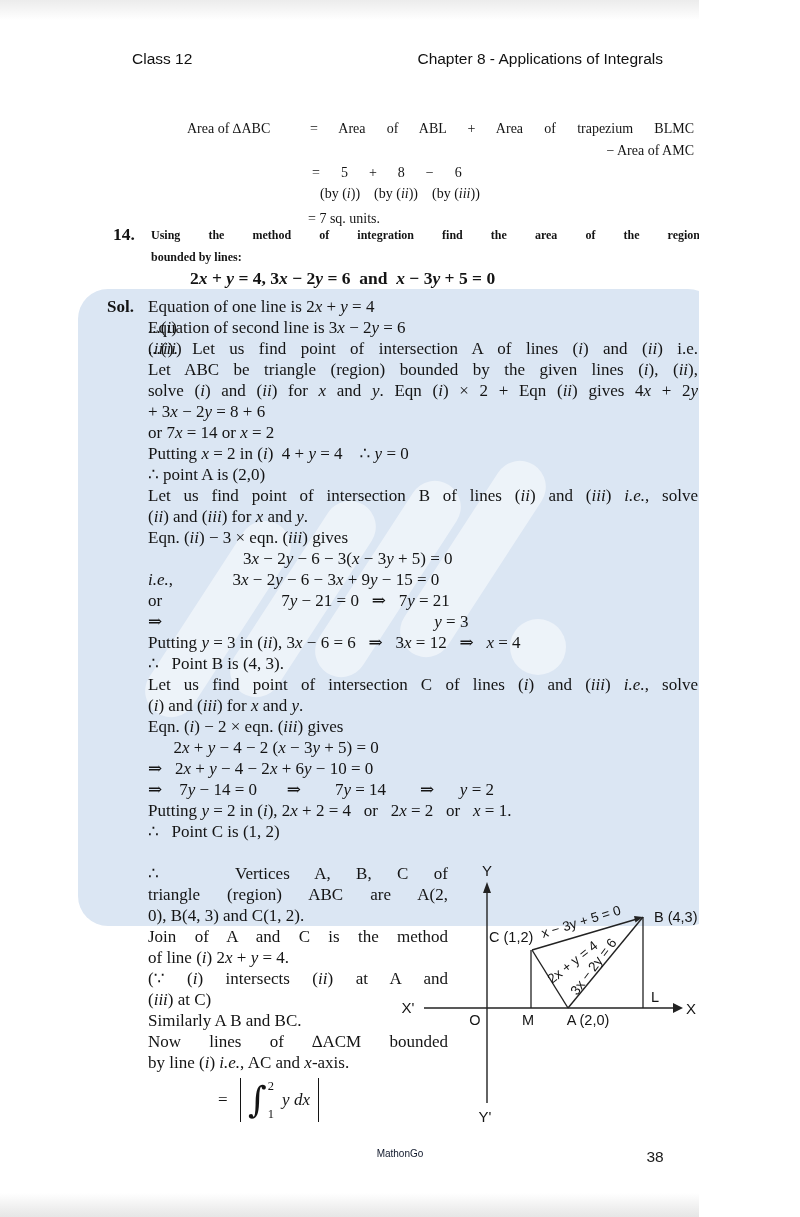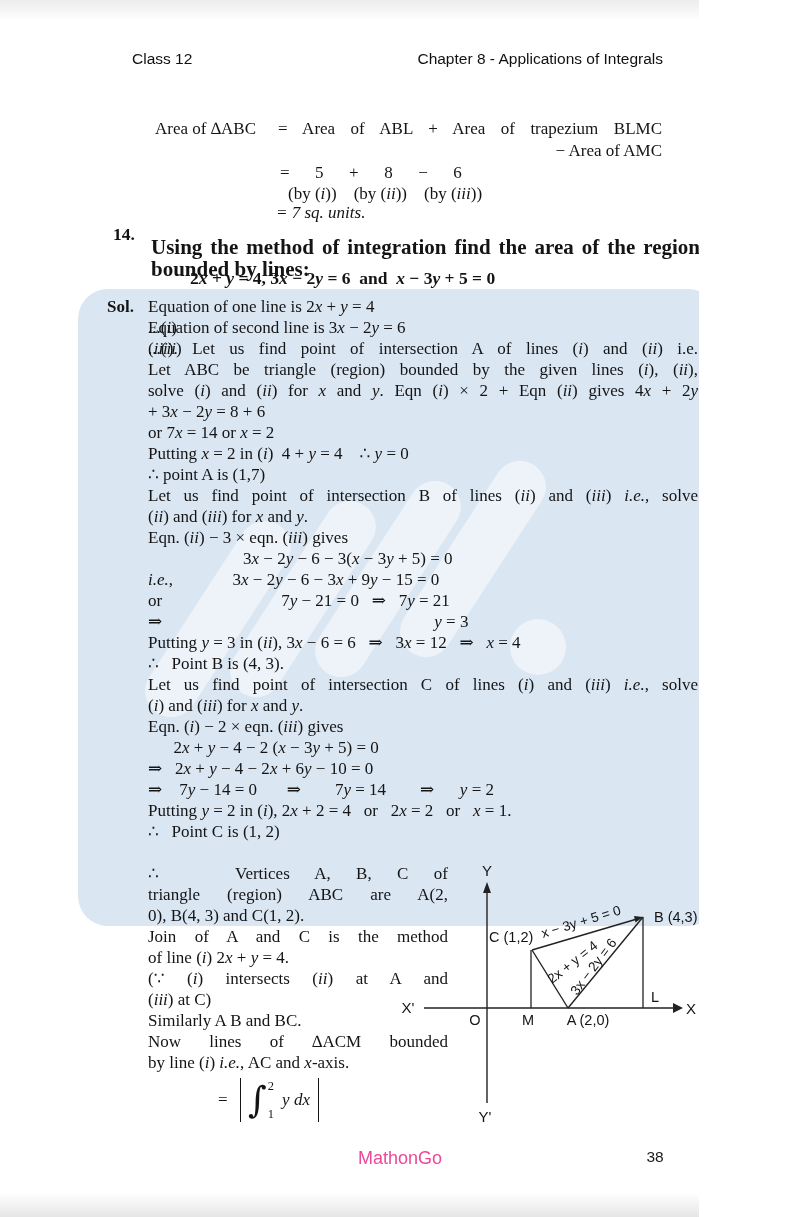--- a/index.html
+++ b/index.html
@@ -5,35 +5,35 @@
   html,body{margin:0;padding:0;background:#ffffff;}
   .page{position:relative;width:656px;height:1217px;background:#ffffff;overflow:hidden;
         font-family:"Liberation Serif","DejaVu Serif",serif;color:#141414;padding-left:43px;}
   .abs{position:absolute;}
   .sans{font-family:"Liberation Sans","DejaVu Sans",sans-serif;}
   .edge-top{left:0;top:0;width:800px;height:20px;background:linear-gradient(#e7e7e7,#ffffff);opacity:.8;}
   .edge-bottom{left:0;top:1193px;width:800px;height:24px;background:linear-gradient(#ffffff,#e3e3e3);opacity:.9;}
 
   
   .hdr{left:132px;top:50px;width:531px;display:flex;justify-content:space-between;font-size:15.5px;color:#111;}
-  .ftr-brand{left:330px;top:1148px;width:140px;text-align:center;font-size:18px;color:#ec4899;}
+  .ftr-brand{left:330px;top:1148px;width:140px;text-align:center;font-size:10px;color:#0f172a;}
   .ftr-page{left:630px;top:1148px;width:50px;text-align:center;font-size:15.5px;color:#191919;}
 
   
-  .intro-line{font-size:17px;line-height:21px;white-space:nowrap;}
+  .intro-line{font-size:14px;line-height:21px;white-space:nowrap;margin-left:32px;}
   .i-l1a{left:155px;top:118px;}
   .i-l1b{left:278px;top:118px;width:384px;text-align:justify;text-align-last:justify;white-space:normal;}
   .i-l2{left:278px;top:140px;width:384px;text-align:right;}
   .i-l3{left:280px;top:162px;}
   .i-l4{left:288px;top:183px;}
-  .i-l5{left:276px;top:202px;font-style:italic;}
+  .i-l5{left:276px;top:208px;}
 
   
   .q-num{left:113px;top:224px;font-size:17.5px;font-weight:700;}
-  .q-body{left:151px;top:224px;width:549px;font-size:21px;font-weight:700;line-height:22px;margin-top:12px;}
+  .q-body{left:151px;top:224px;width:549px;font-size:12px;font-weight:700;line-height:22px;}
   .q-eq{left:190px;top:268px;font-size:17.5px;font-weight:700;white-space:nowrap;}
 
   
   .solbox{left:78px;top:289px;width:640px;height:637px;background:#dbe6f3;border-radius:30px;overflow:hidden;}
   .wm-stripe{position:absolute;width:52px;height:224px;background:rgba(255,255,255,.5);border-radius:26px;}
   .wm-dot{position:absolute;width:56px;height:56px;background:rgba(255,255,255,.5);border-radius:50%;}
 
   .sol-label{left:107px;top:296px;font-size:17px;font-weight:700;line-height:21px;}
   .sol-lines{left:148px;top:296px;width:550px;font-size:17px;line-height:21px;}
   .l{height:21px;white-space:nowrap;overflow:visible;}
@@ -112,21 +112,21 @@
     <div class="l flexline">
       <span>Equation of second line is 3<i>x</i> − 2<i>y</i> = 6</span>
       <span>...(<i>ii</i>)</span>
     </div>
     <div class="l just">(<i>iii</i>). Let us find point of intersection A of lines (<i>i</i>) and (<i>ii</i>) i.e.</div>
     <div class="l just">Let ABC be triangle (region) bounded by the given lines (<i>i</i>), (<i>ii</i>),</div>
     <div class="l just">solve (<i>i</i>) and (<i>ii</i>) for <i>x</i> and <i>y</i>. Eqn (<i>i</i>) × 2 + Eqn (<i>ii</i>) gives 4<i>x</i> + 2<i>y</i></div>
     <div class="l">+ 3<i>x</i> − 2<i>y</i> = 8 + 6</div>
     <div class="l">or 7<i>x</i> = 14 or <i>x</i> = 2</div>
     <div class="l">Putting <i>x</i> = 2 in (<i>i</i>)&nbsp;&nbsp;4 + <i>y</i> = 4&nbsp;&nbsp;&nbsp;&nbsp;∴ <i>y</i> = 0</div>
-    <div class="l">∴ point A is (1,7)</div>
+    <div class="l">∴ point A is (2,0)</div>
     <div class="l just">Let us find point of intersection B of lines (<i>ii</i>) and (<i>iii</i>) <i>i.e.</i>, solve</div>
     <div class="l">(<i>ii</i>) and (<i>iii</i>) for <i>x</i> and <i>y</i>.</div>
     <div class="l">Eqn. (<i>ii</i>) − 3 × eqn. (<i>iii</i>) gives</div>
     <div class="l ind90">3<i>x</i> − 2<i>y</i> − 6 − 3(<i>x</i> − 3<i>y</i> + 5) = 0</div>
     <div class="l"><i>i.e.</i>,&nbsp;&nbsp;&nbsp;&nbsp;&nbsp;&nbsp;&nbsp;&nbsp;&nbsp;&nbsp;&nbsp;&nbsp;&nbsp;&nbsp;3<i>x</i> − 2<i>y</i> − 6 − 3<i>x</i> + 9<i>y</i> − 15 = 0</div>
     <div class="l">or&nbsp;&nbsp;&nbsp;&nbsp;&nbsp;&nbsp;&nbsp;&nbsp;&nbsp;&nbsp;&nbsp;&nbsp;&nbsp;&nbsp;&nbsp;&nbsp;&nbsp;&nbsp;&nbsp;&nbsp;&nbsp;&nbsp;&nbsp;&nbsp;&nbsp;&nbsp;&nbsp;&nbsp;7<i>y</i> − 21 = 0&nbsp;&nbsp;&nbsp;⇒&nbsp;&nbsp;&nbsp;7<i>y</i> = 21</div>
     <div class="l">⇒&nbsp;&nbsp;&nbsp;&nbsp;&nbsp;&nbsp;&nbsp;&nbsp;&nbsp;&nbsp;&nbsp;&nbsp;&nbsp;&nbsp;&nbsp;&nbsp;&nbsp;&nbsp;&nbsp;&nbsp;&nbsp;&nbsp;&nbsp;&nbsp;&nbsp;&nbsp;&nbsp;&nbsp;&nbsp;&nbsp;&nbsp;&nbsp;&nbsp;&nbsp;&nbsp;&nbsp;&nbsp;&nbsp;&nbsp;&nbsp;&nbsp;&nbsp;&nbsp;&nbsp;&nbsp;&nbsp;&nbsp;&nbsp;&nbsp;&nbsp;&nbsp;&nbsp;&nbsp;&nbsp;&nbsp;&nbsp;&nbsp;&nbsp;&nbsp;&nbsp;&nbsp;&nbsp;&nbsp;&nbsp;<i>y</i> = 3</div>
     <div class="l">Putting <i>y</i> = 3 in (<i>ii</i>), 3<i>x</i> − 6 = 6&nbsp;&nbsp;&nbsp;⇒&nbsp;&nbsp;&nbsp;3<i>x</i> = 12&nbsp;&nbsp;&nbsp;⇒&nbsp;&nbsp;&nbsp;<i>x</i> = 4</div>
     <div class="l">∴&nbsp;&nbsp;&nbsp;Point B is (4, 3).</div>
     <div class="l just">Let us find point of intersection C of lines (<i>i</i>) and (<i>iii</i>) <i>i.e.</i>, solve</div>

